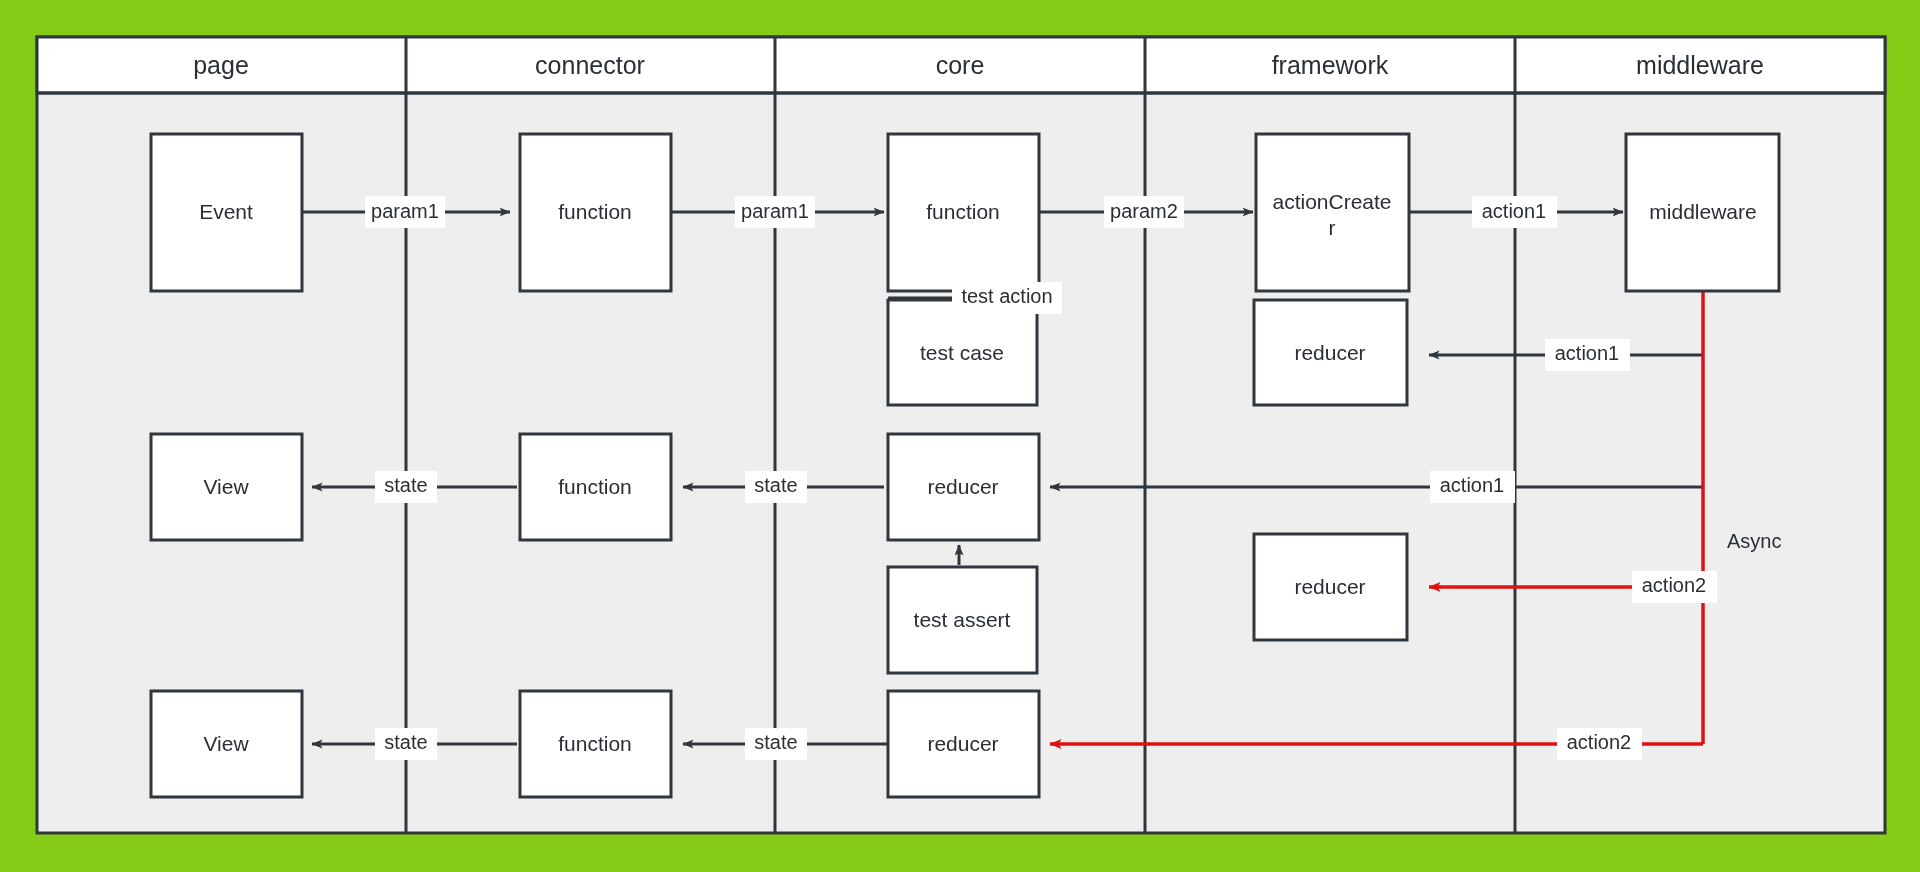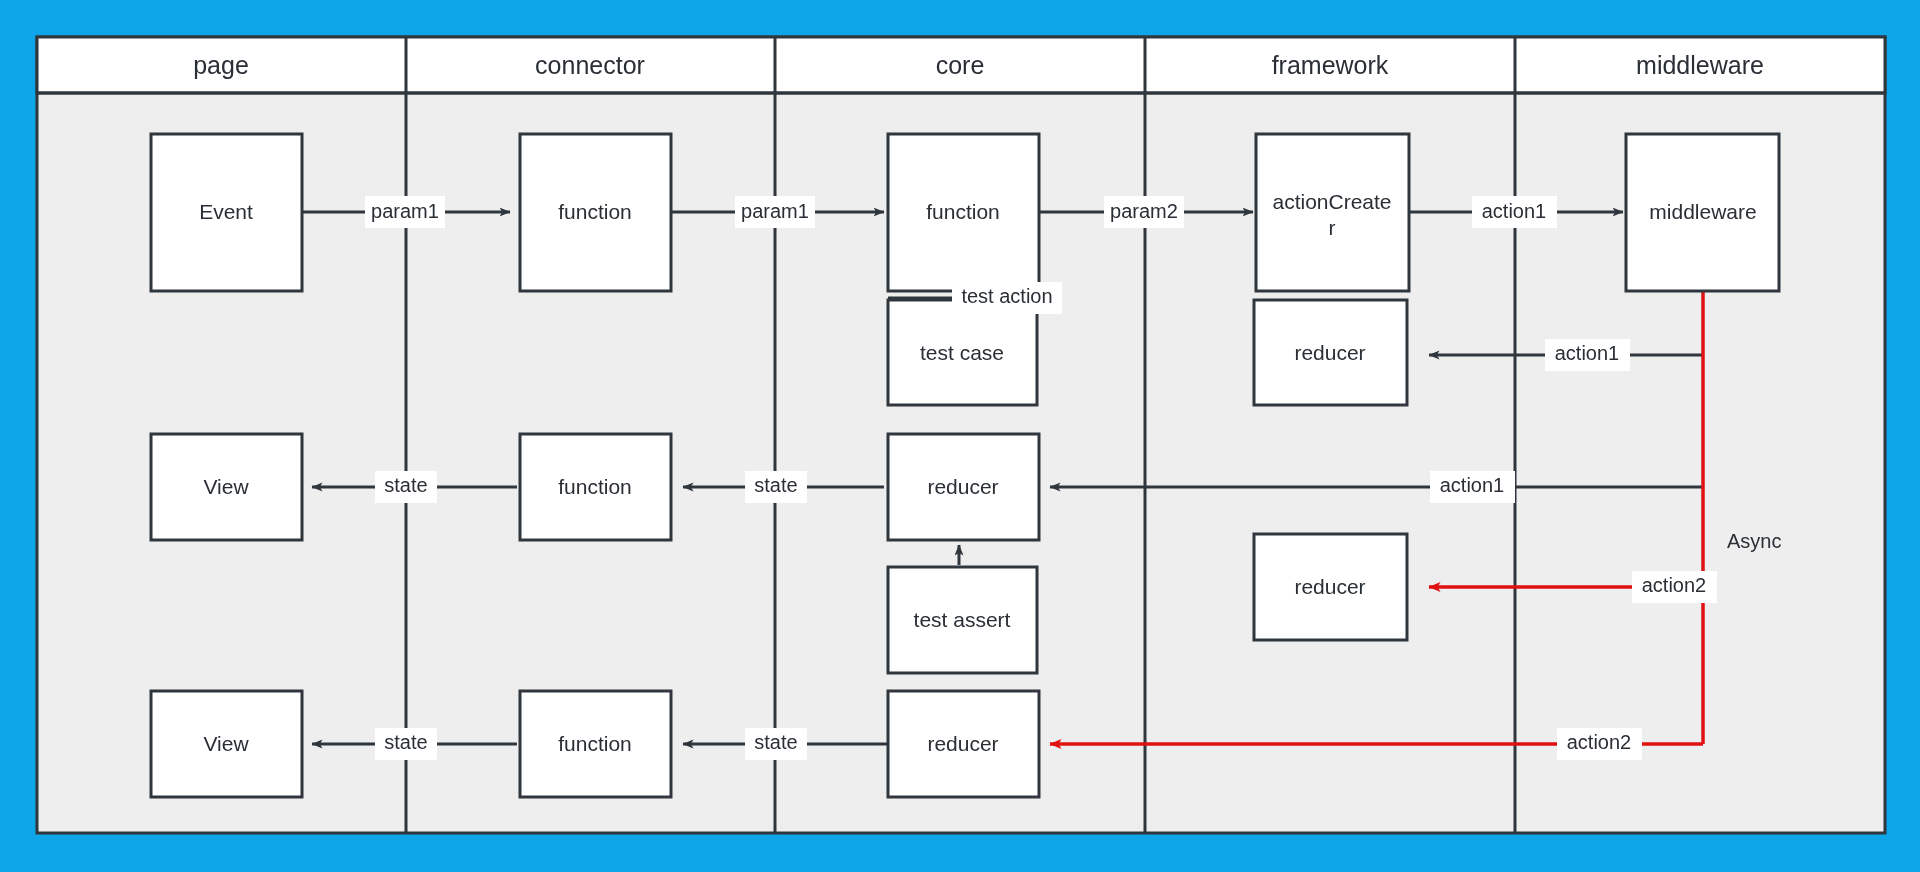--- a/index.html
+++ b/index.html
@@ -8,21 +8,21 @@
     background: #f0f0f0;
     width: 1920px;
     height: 872px;
     overflow: hidden;
     font-family: "Liberation Sans", sans-serif;
   }
   #stage {
     position: relative;
     width: 1920px;
     height: 872px;
-    background: #0ea5e9;
+    background: #84cc16;
   }
   svg#diagram {
     position: absolute;
     left: 0;
     top: 0;
     width: 1920px;
     height: 872px;
     display: block;
   }
   .lane-header-text {

